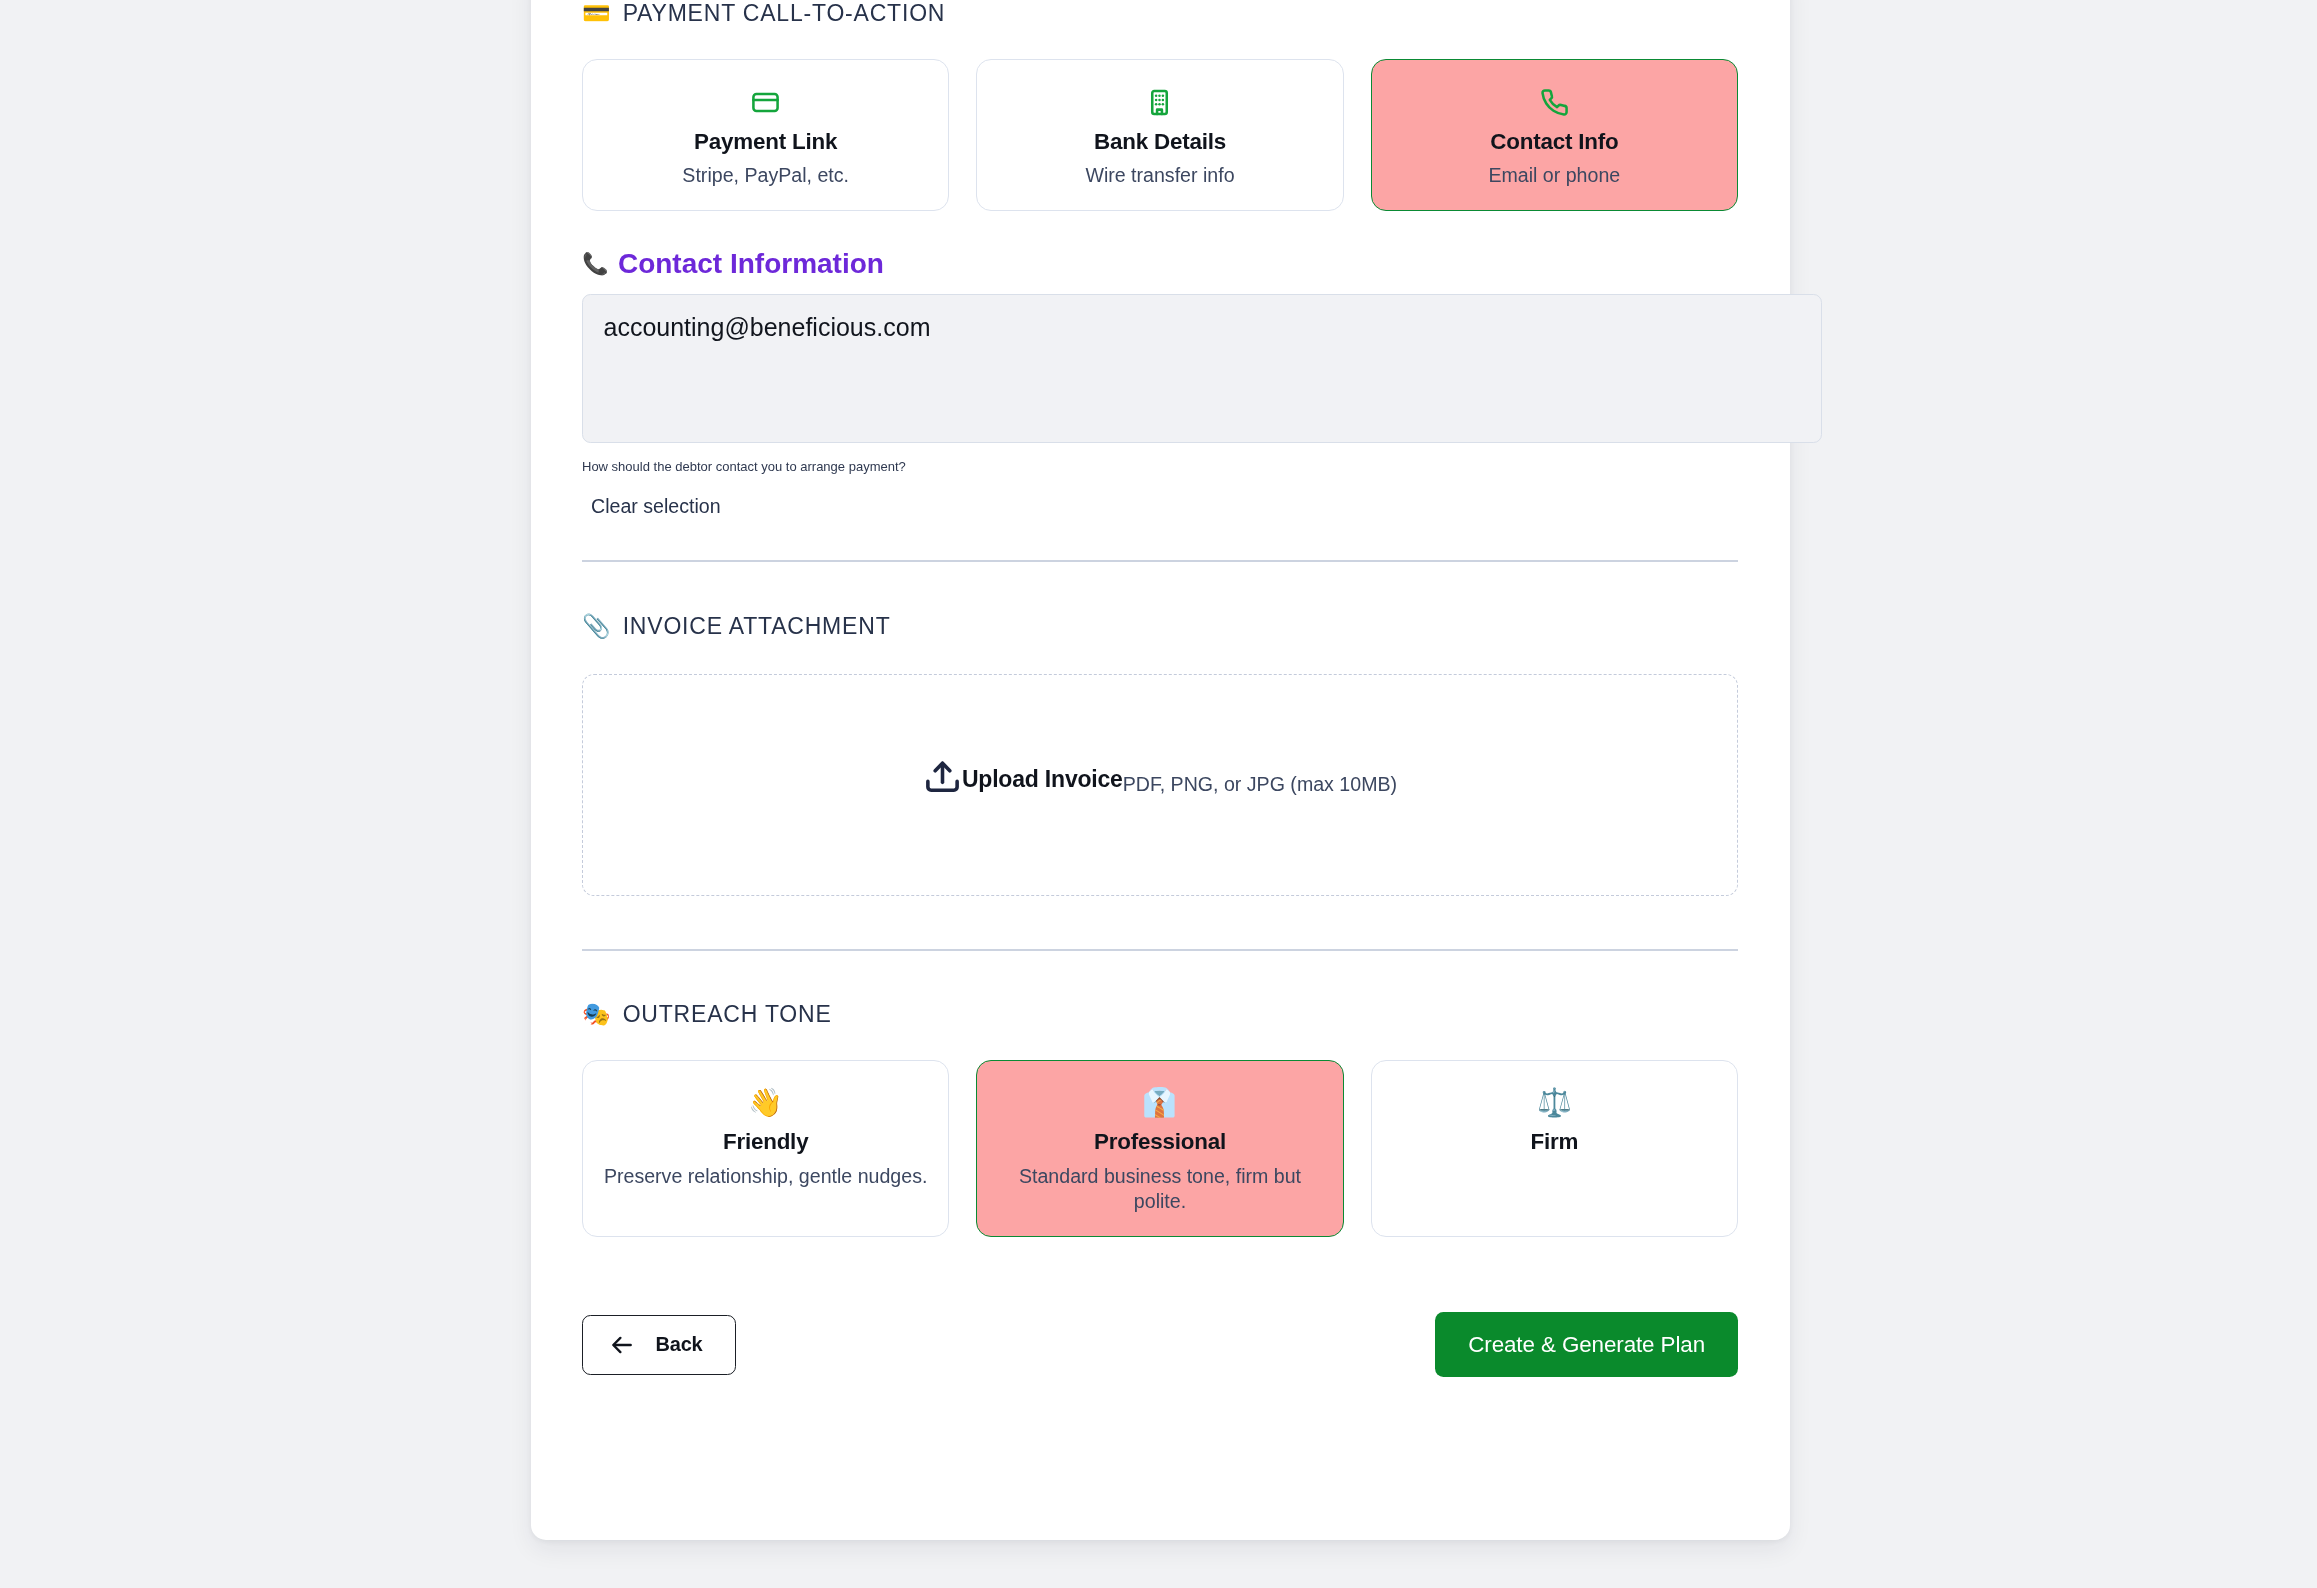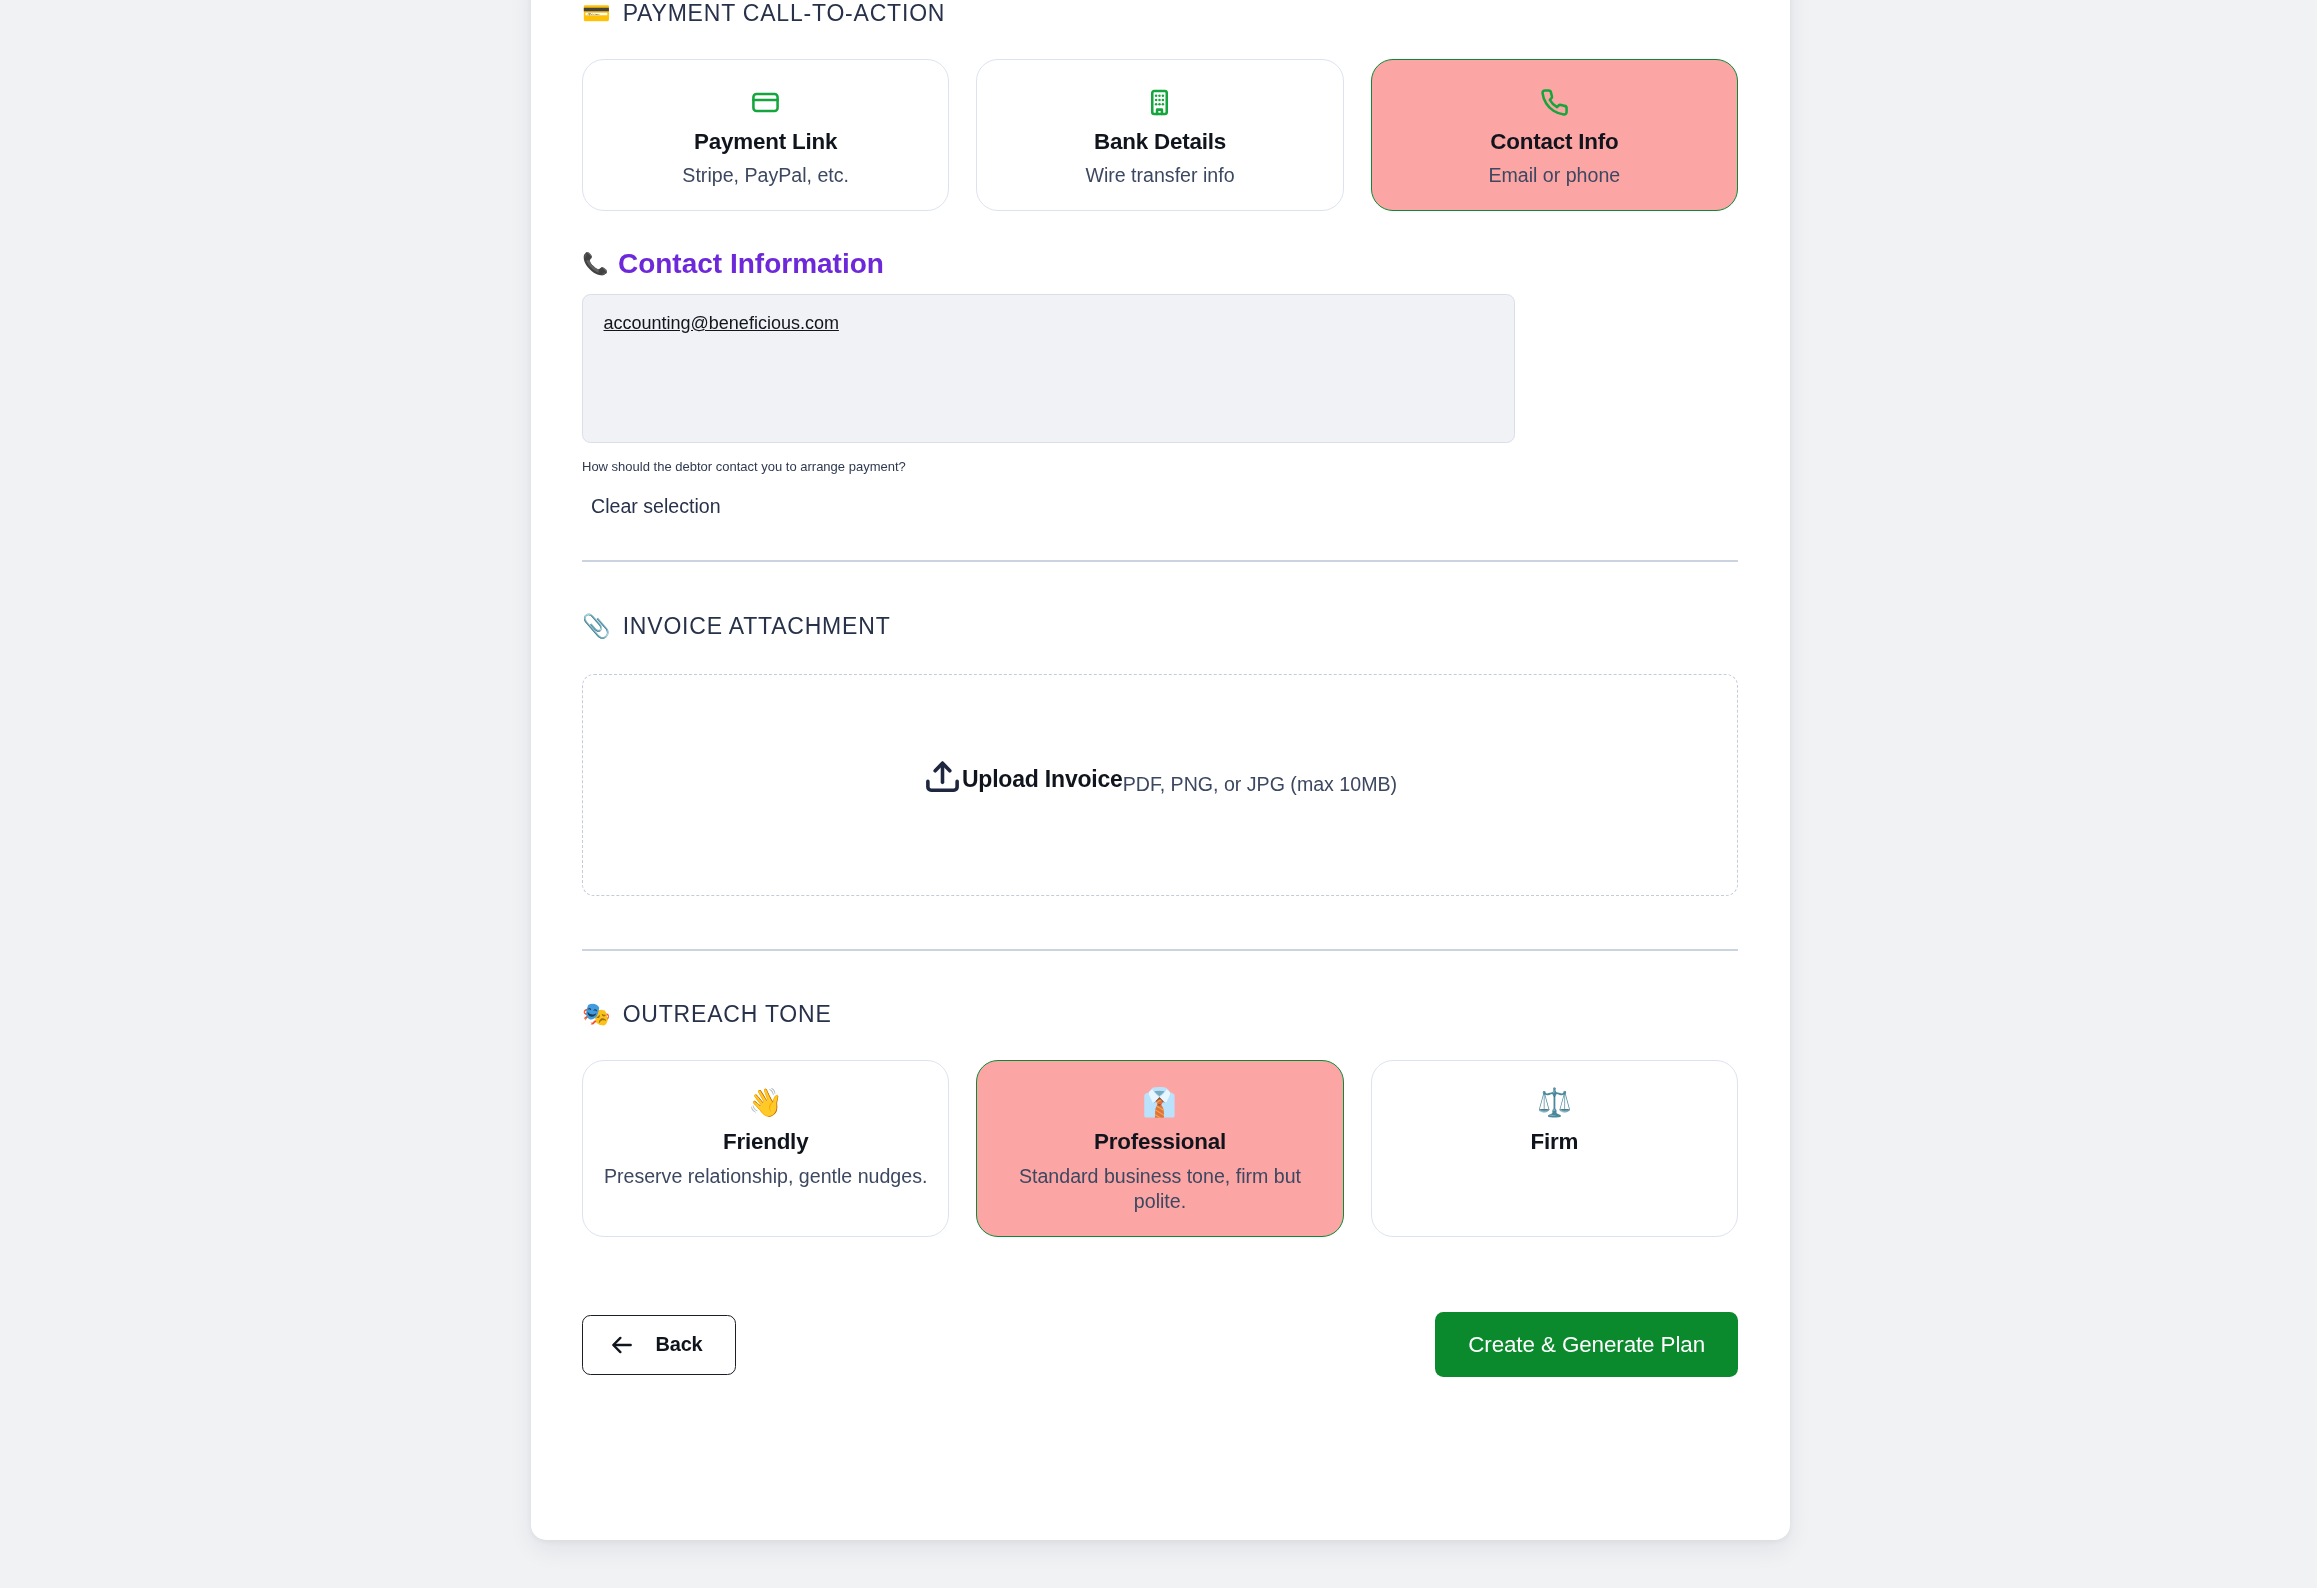--- a/index.html
+++ b/index.html
@@ -62,21 +62,21 @@
   
   .card-grid {
     display: grid;
     grid-template-columns: repeat(3, 1fr);
     gap: 27px;
   }
 
   .opt-card {
     background: #ffffff;
     border: 1.9px solid #dde3ee;
-    border-radius: 22px;
+    border-radius: 15px;
     text-align: center;
     padding: 24px 17px 22.4px;
     cursor: pointer;
   }
   .opt-card.selected {
     border-color: #0a8a34;
     background: #fca5a5;
   }
   .opt-card .card-icon {
     height: 37px;
@@ -112,33 +112,32 @@
     margin-bottom: 14px;
   }
   .field-label .emoji { font-size: 21.4px; line-height: 1; }
   .field-label .text {
     font-size: 28px;
     color: #6d28d9;
     font-weight: 700;
   }
 
   .contact-textarea {
-    width: 933px;
+    width: 1240px;
     height: 149px;
     background: #f1f2f5;
     border: 0.9px solid #d9dfe9;
     border-radius: 8.4px;
     padding: 17.7px 20.5px;
     font-family: "Liberation Sans", sans-serif;
-    font-size: 18px;
+    font-size: 25px;
     color: #11151d;
     resize: none;
     outline: none;
     display: block;
-    text-decoration: underline;
   }
 
   .helper-text {
     font-size: 13px;
     color: #2f3950;
     margin-top: 16px;
   }
 
   .clear-selection {
     margin-top: 20.5px;

